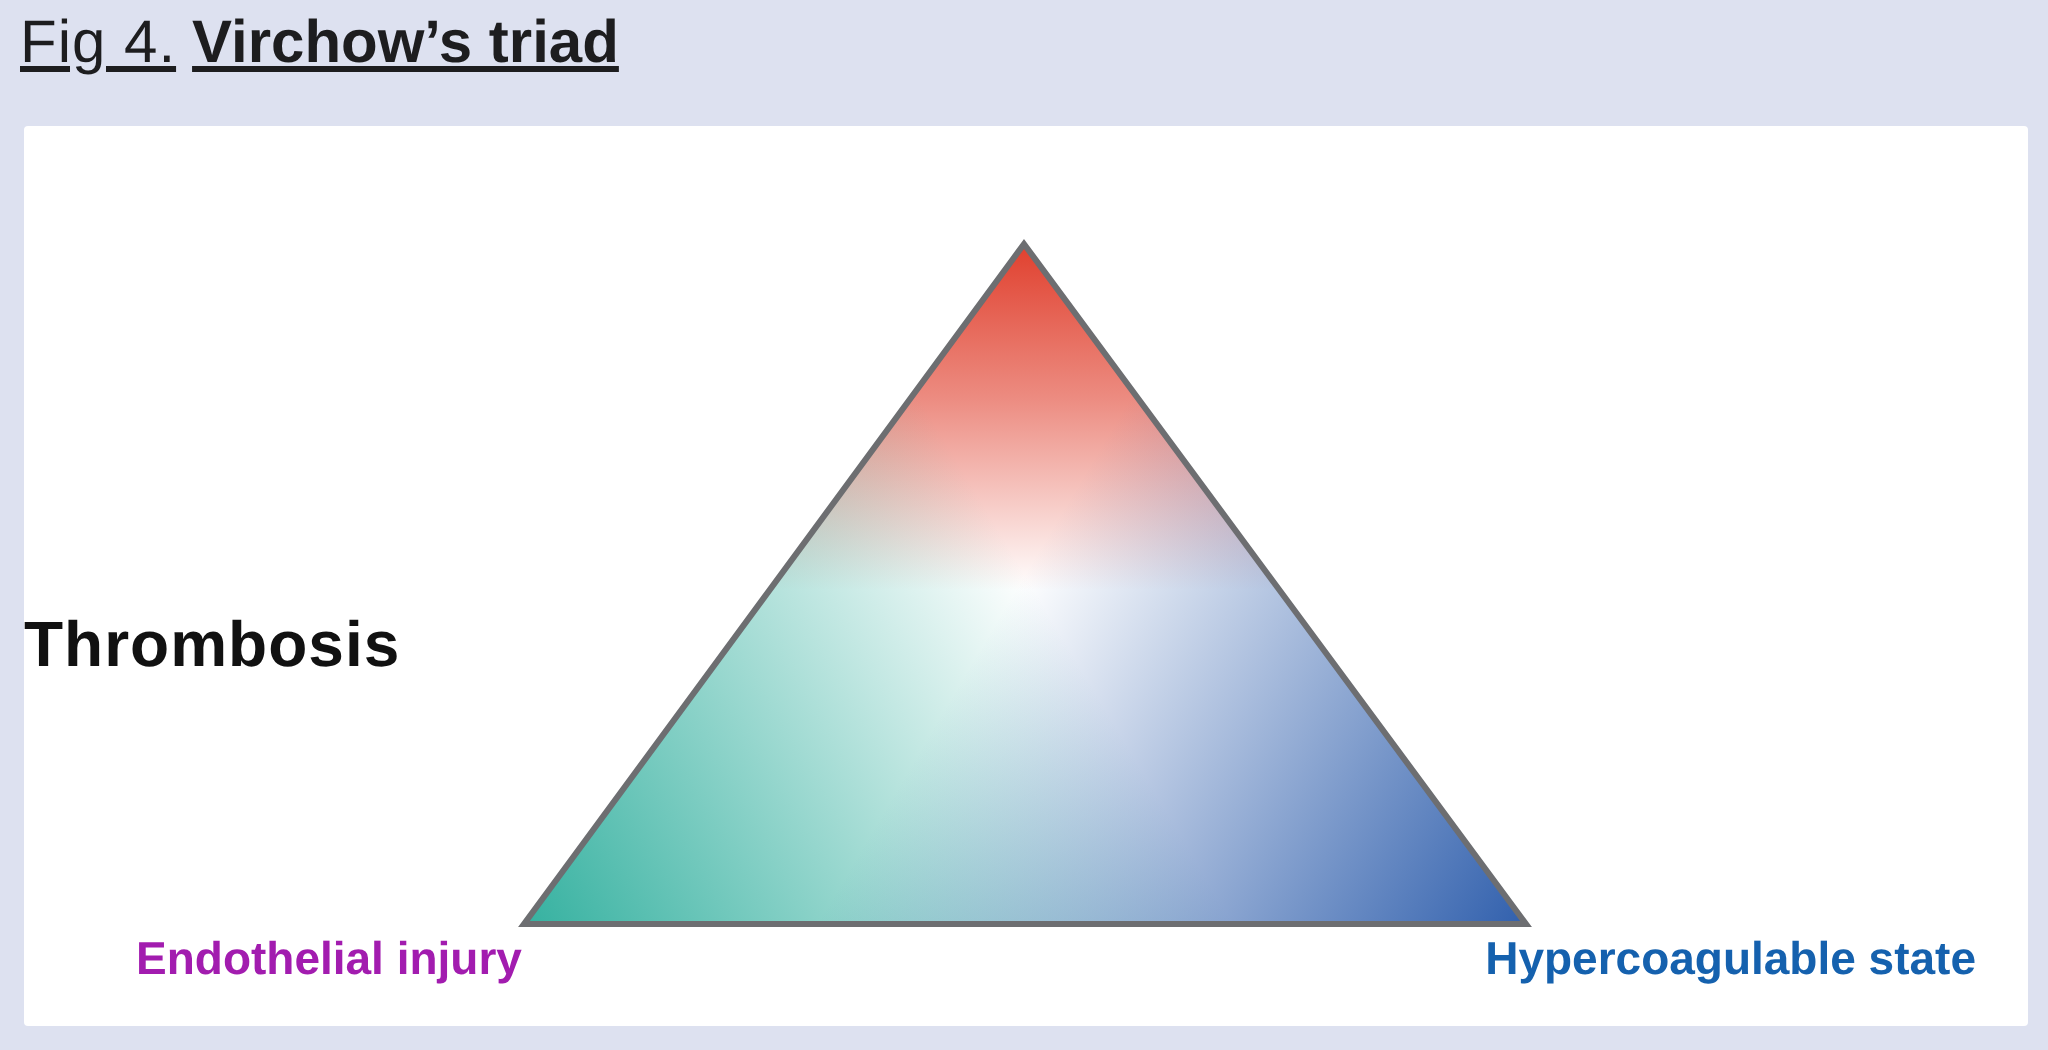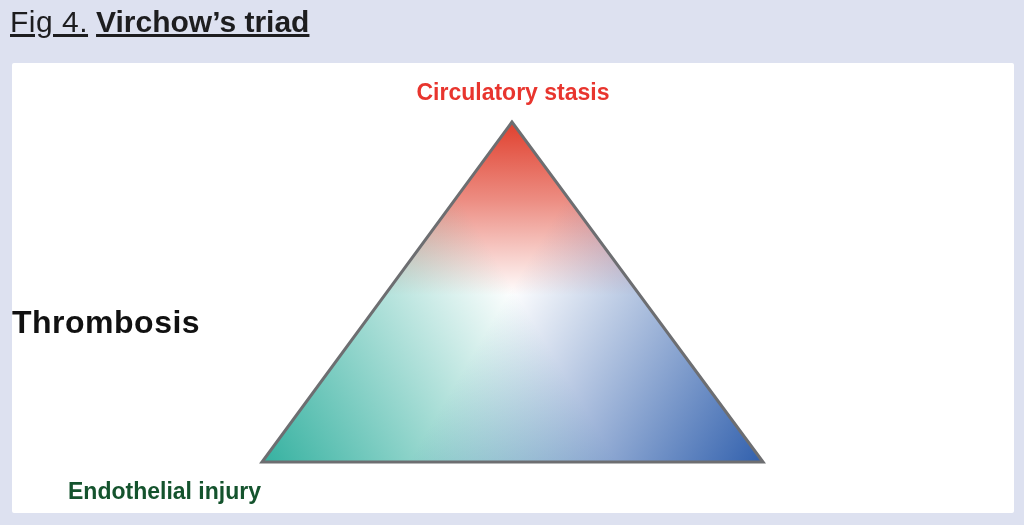--- a/index.html
+++ b/index.html
@@ -110,21 +110,21 @@
         </linearGradient>
       </defs>
 
       <polygon points="500,59 250,399 751,399" fill="#ffffff"></polygon>
       <polygon points="500,59 250,399 751,399" fill="url(#g-top)"></polygon>
       <polygon points="500,59 250,399 751,399" fill="url(#g-bl)"></polygon>
       <polygon points="500,59 250,399 751,399" fill="url(#g-br)"></polygon>
       <polygon points="500,59 250,399 751,399" fill="none" stroke-width="3" stroke="#6d6e71"></polygon>
     </svg>
 
-    <div class="vertex-label top" style="color: rgb(232, 53, 46);">Circulatory stasis</div>
 
     <div class="center-label" style="color: rgb(17, 17, 17);">Thrombosis</div>
 
-    <div class="vertex-label bottom-left" style="color: #14532d; margin-top: 12px;">Endothelial injury</div>
+    <div class="vertex-label bottom-left" style="color: #a21caf;">Endothelial injury</div>
 
+    <div class="vertex-label bottom-right" style="color: rgb(21, 97, 174);">Hypercoagulable state</div>
 
   </div>
 </div>
 
 </body></html>

